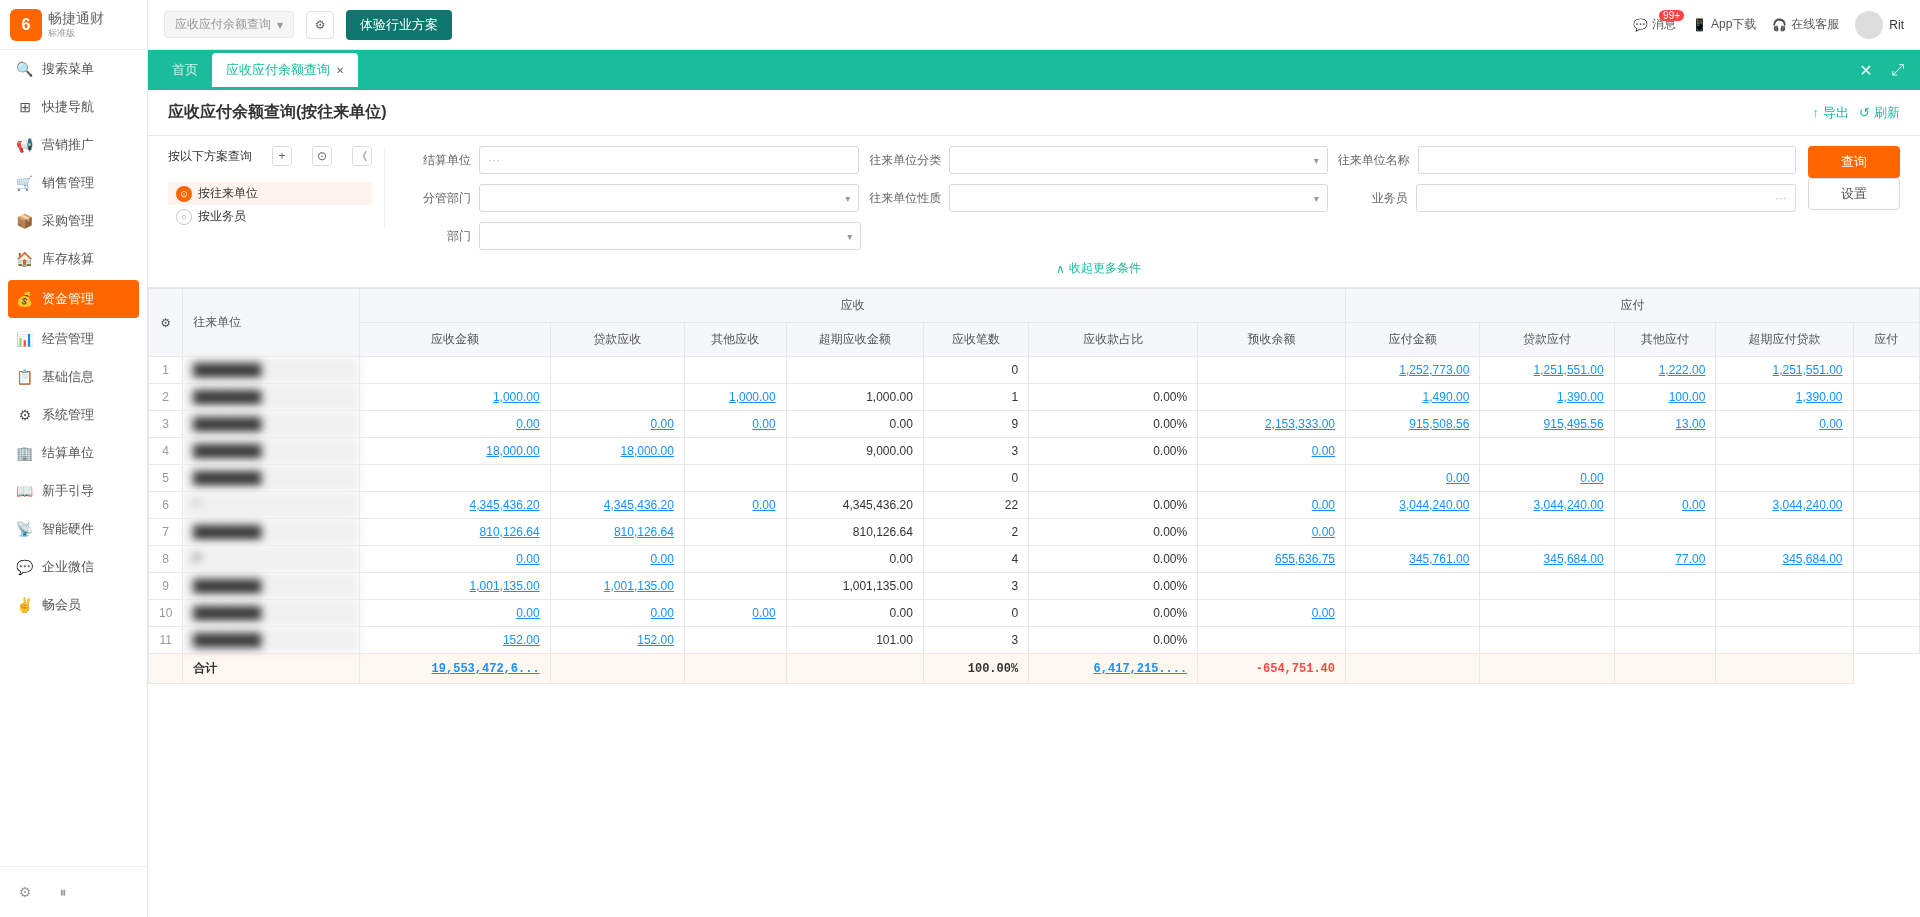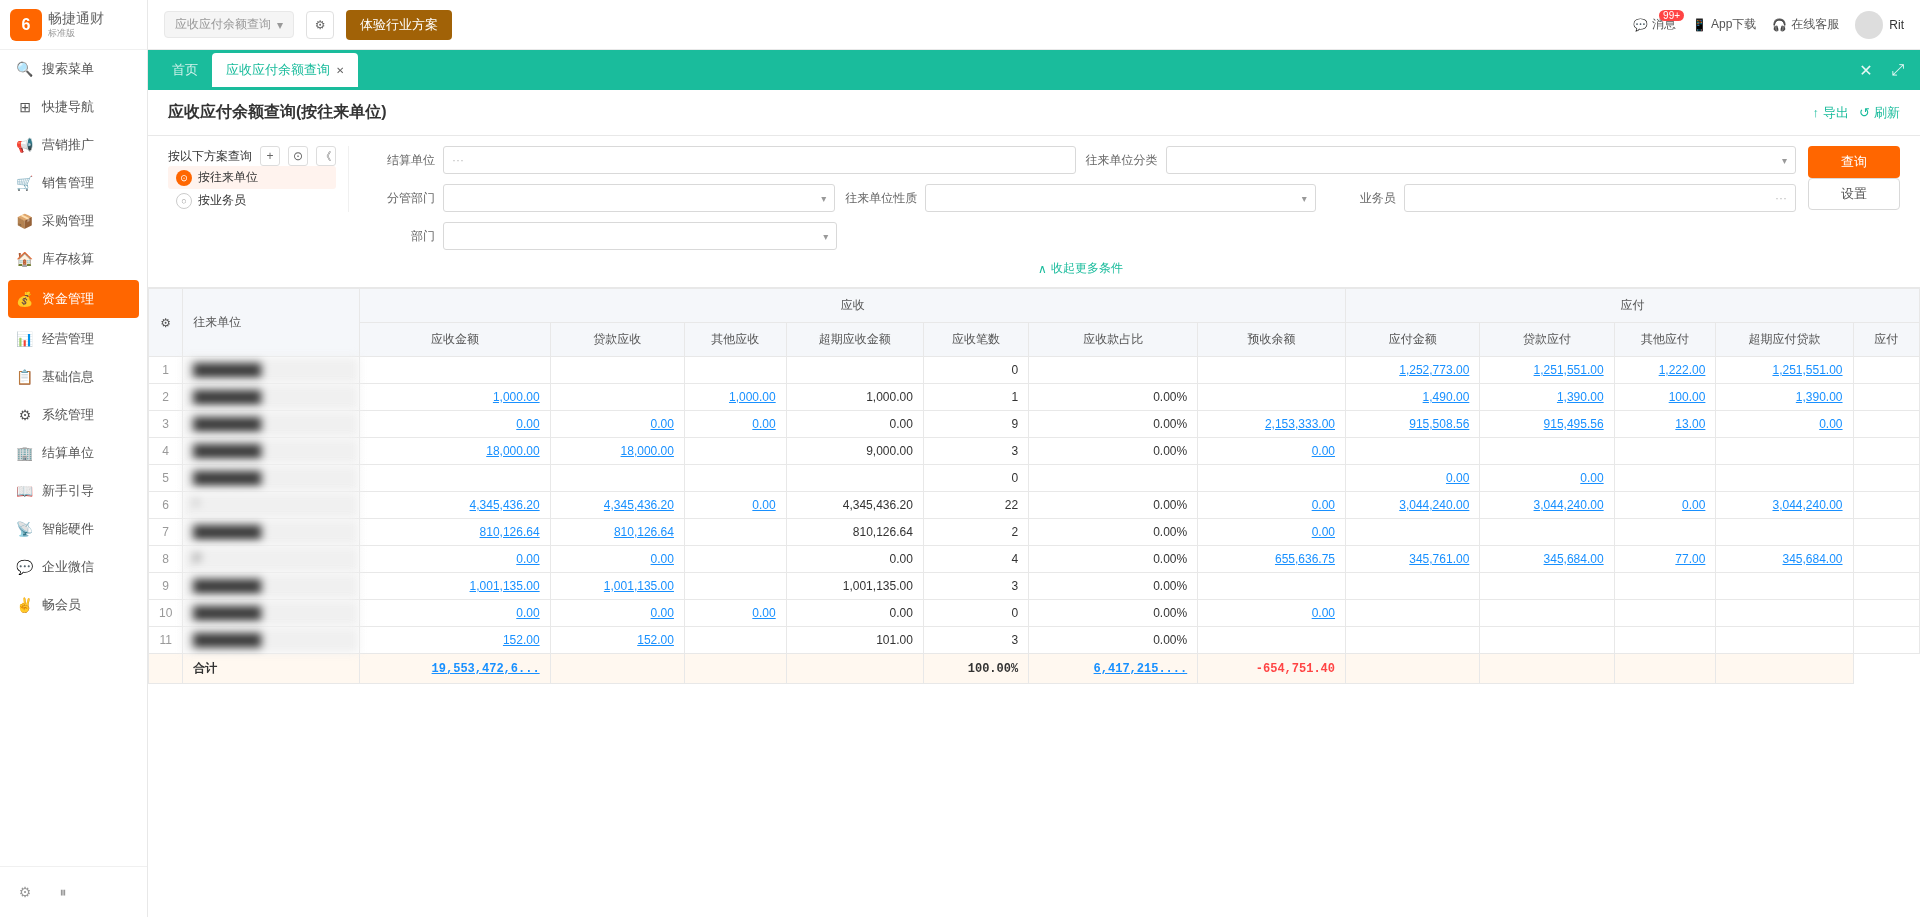--- a/index.html
+++ b/index.html
@@ -20,21 +20,21 @@
     .sidebar-bottom { margin-top: auto; padding: 10px; border-top: 1px solid #f0f0f0; display: flex; gap: 8px; align-items: center; }
     .sidebar-bottom-btn { width: 30px; height: 30px; display: flex; align-items: center; justify-content: center; cursor: pointer; color: #999; font-size: 14px; }
 
     
     .main { flex: 1; display: flex; flex-direction: column; overflow: hidden; }
     
     
     .topbar { height: 50px; background: #fff; display: flex; align-items: center; padding: 0 16px; border-bottom: 1px solid #e8e8e8; gap: 12px; }
     .topbar-breadcrumb-box { background: #f5f5f5; border: 1px solid #e8e8e8; border-radius: 4px; padding: 4px 10px; color: #999; font-size: 12px; display: flex; align-items: center; gap: 6px; }
     .topbar-gear { width: 28px; height: 28px; border: 1px solid #e0e0e0; border-radius: 4px; display: flex; align-items: center; justify-content: center; cursor: pointer; color: #666; }
-    .topbar-promo { background: #a16207; color: #fff; border: none; border-radius: 4px; padding: 6px 14px; cursor: pointer; font-size: 13px; }
+    .topbar-promo { background: #0f766e; color: #fff; border: none; border-radius: 4px; padding: 6px 14px; cursor: pointer; font-size: 13px; }
     .topbar-right { display: flex; align-items: center; gap: 16px; margin-left: auto; }
     .topbar-msg { display: flex; align-items: center; gap: 4px; color: #555; font-size: 12px; cursor: pointer; position: relative; }
     .badge { background: #ff4444; color: #fff; border-radius: 10px; padding: 0 4px; font-size: 10px; position: absolute; top: -6px; right: -8px; min-width: 16px; text-align: center; }
     .topbar-user { display: flex; align-items: center; gap: 6px; }
     .user-avatar { width: 28px; height: 28px; background: #ddd; border-radius: 50%; }
 
     
     .tabbar { background: #1abc9c; display: flex; align-items: center; padding: 0 10px; height: 40px; }
     .tab { padding: 8px 14px; color: rgba(255,255,255,0.8); cursor: pointer; font-size: 13px; display: flex; align-items: center; gap: 6px; }
     .tab.active { background: #fff; color: #1abc9c; border-radius: 4px 4px 0 0; }
@@ -220,21 +220,21 @@
           <div class="header-action-btn">
             <span>↺</span>
             <span>刷新</span>
           </div>
         </div>
       </div>
 
       <div class="filter-main">
 
         <div class="filter-left">
-          <div style="display:flex; align-items:center; gap:8px; margin-bottom:0;">
+          <div style="display:flex; align-items:center; gap:20px; margin-bottom:16px;">
             <span style="font-size:12px; color:#333; font-weight:500;">按以下方案查询</span>
             <span style="width:20px;height:20px;border:1px solid #ddd;border-radius:3px;display:flex;align-items:center;justify-content:center;cursor:pointer;color:#666;font-size:12px;">+</span>
             <span style="width:20px;height:20px;border:1px solid #ddd;border-radius:3px;display:flex;align-items:center;justify-content:center;cursor:pointer;color:#666;font-size:12px;">⊙</span>
             <span style="width:20px;height:20px;border:1px solid #ddd;border-radius:3px;display:flex;align-items:center;justify-content:center;cursor:pointer;color:#666;font-size:11px;">《</span>
           </div>
           <div class="filter-scheme-item active">
             <div class="filter-scheme-icon" style="font-size:9px;">⊙</div>
             <span>按往来单位</span>
           </div>
           <div class="filter-scheme-item">
@@ -249,20 +249,26 @@
               <span class="field-lbl">结算单位</span>
               <div class="field-ctrl">
                 <span style="color:#bbb;">···</span>
               </div>
             </div>
             <div class="field-row-item">
               <span class="field-lbl">往来单位分类</span>
               <div class="field-ctrl">
                 <span></span>
                 <span class="chevron-down">▾</span>
+              </div>
+            </div>
+            <div class="field-row-item">
+              <span class="field-lbl">往来单位名称</span>
+              <div class="field-ctrl">
+                <span></span>
               </div>
             </div>
           </div>
           <div class="field-row">
             <div class="field-row-item">
               <span class="field-lbl">分管部门</span>
               <div class="field-ctrl">
                 <span></span>
                 <span class="chevron-down">▾</span>
               </div>

